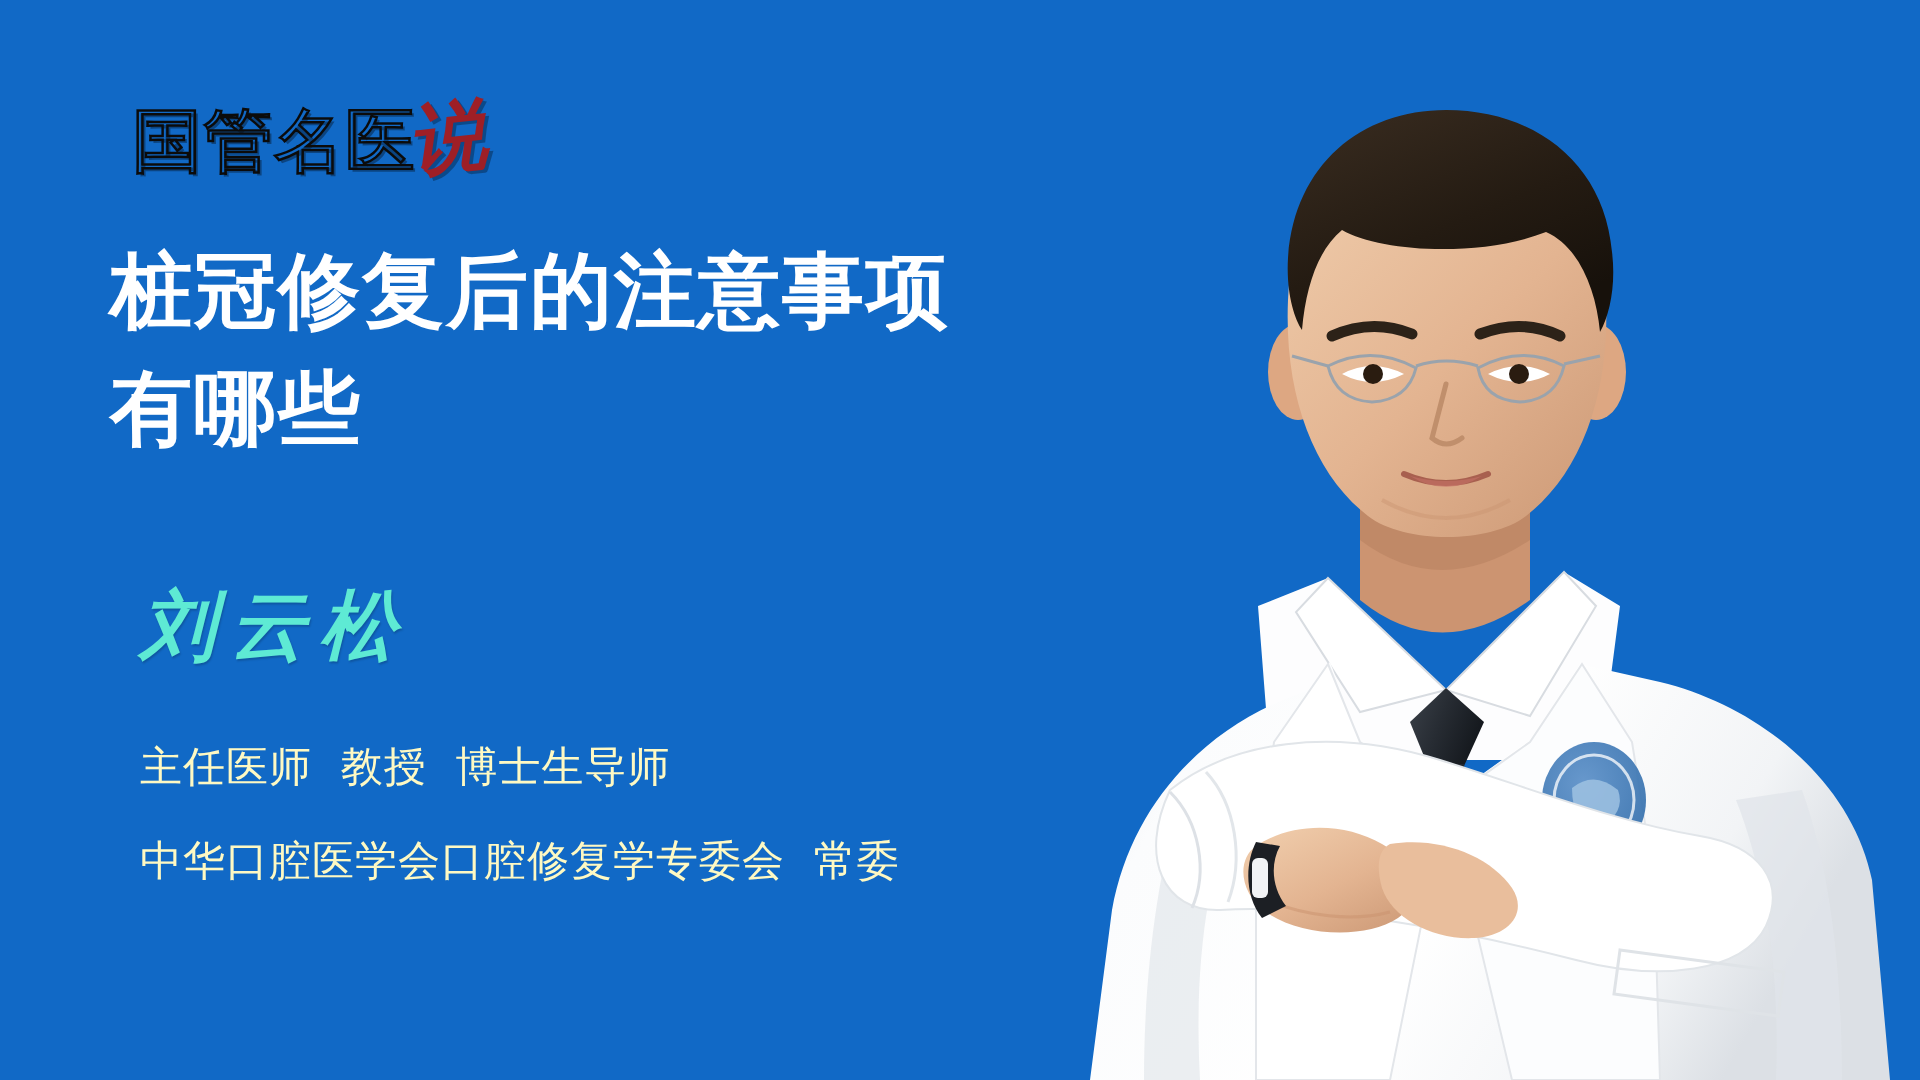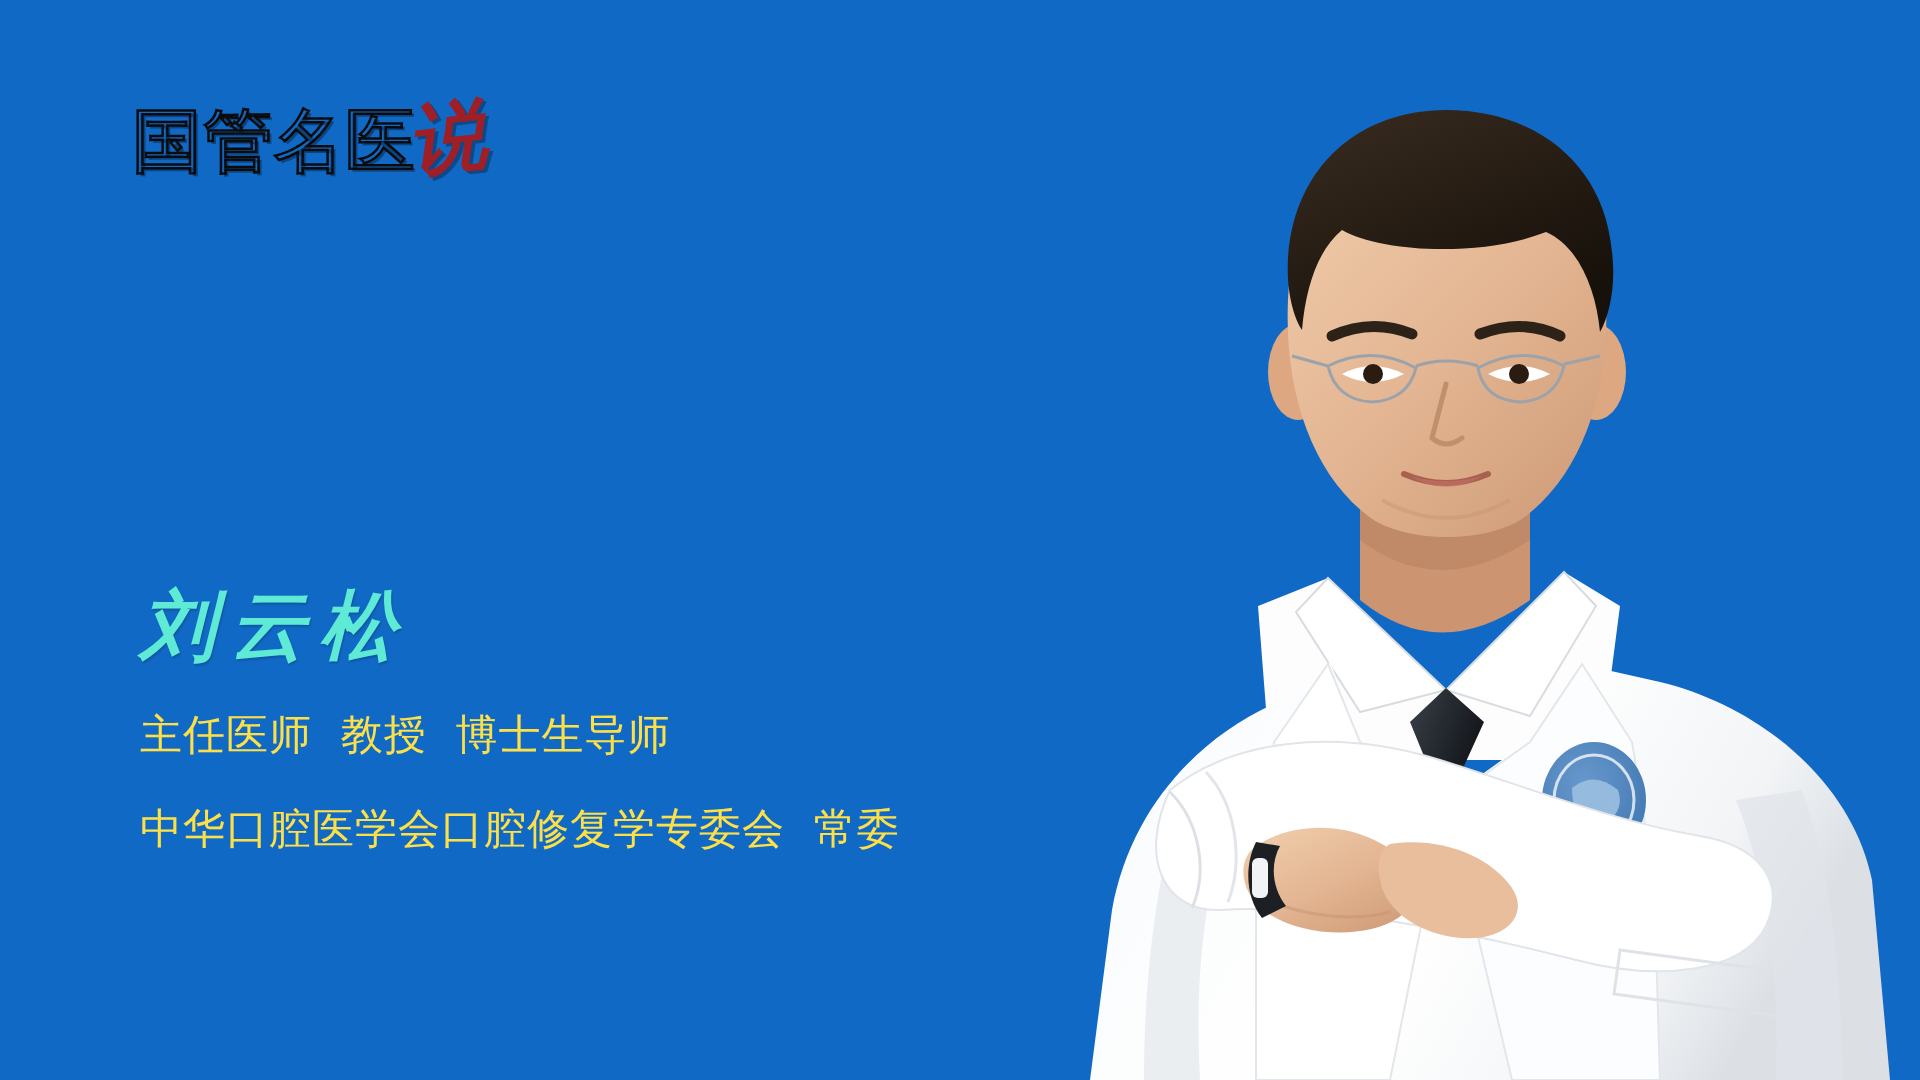--- a/index.html
+++ b/index.html
@@ -56,22 +56,22 @@
   .presenter-name {
     position:absolute; left:140px; top:584px;
     color:#5eead4; font-size:76px; line-height:84px;
     font-weight:700; font-style:italic; letter-spacing:14px;
     text-shadow:1px 2px 2px rgba(0,0,0,0.18);
     font-family:"DejaVu Serif","Liberation Serif",serif;
   }
 
   
   .credentials {
-    position:absolute; left:140px; top:688px;
-    color:#fde047;
+    position:absolute; left:140px; top:720px;
+    color:#fef9c3;
   }
   .cred-line {
     display:block; white-space:pre;
     font-size:42px; line-height:94px; font-weight:400;
     letter-spacing:1px;
     font-family:"DejaVu Sans","Liberation Sans",sans-serif;
   }
 
   
   .doctor {
@@ -85,20 +85,24 @@
 
 <div id="stage">
 
   <div class="left-col">
 
     <div class="brand">
       <span class="brand-main">国管名医</span>
       <span class="brand-accent">说</span>
     </div>
 
+    <div class="headline">
+      <span class="hl-row">桩冠修复后的注意事项</span>
+      <span class="hl-row">有哪些</span>
+    </div>
 
     <div class="presenter-name">刘云松</div>
 
     <div class="credentials">
       <span class="cred-line">主任医师  教授  博士生导师</span>
       <span class="cred-line">中华口腔医学会口腔修复学专委会  常委</span>
     </div>
 
   </div>
 

